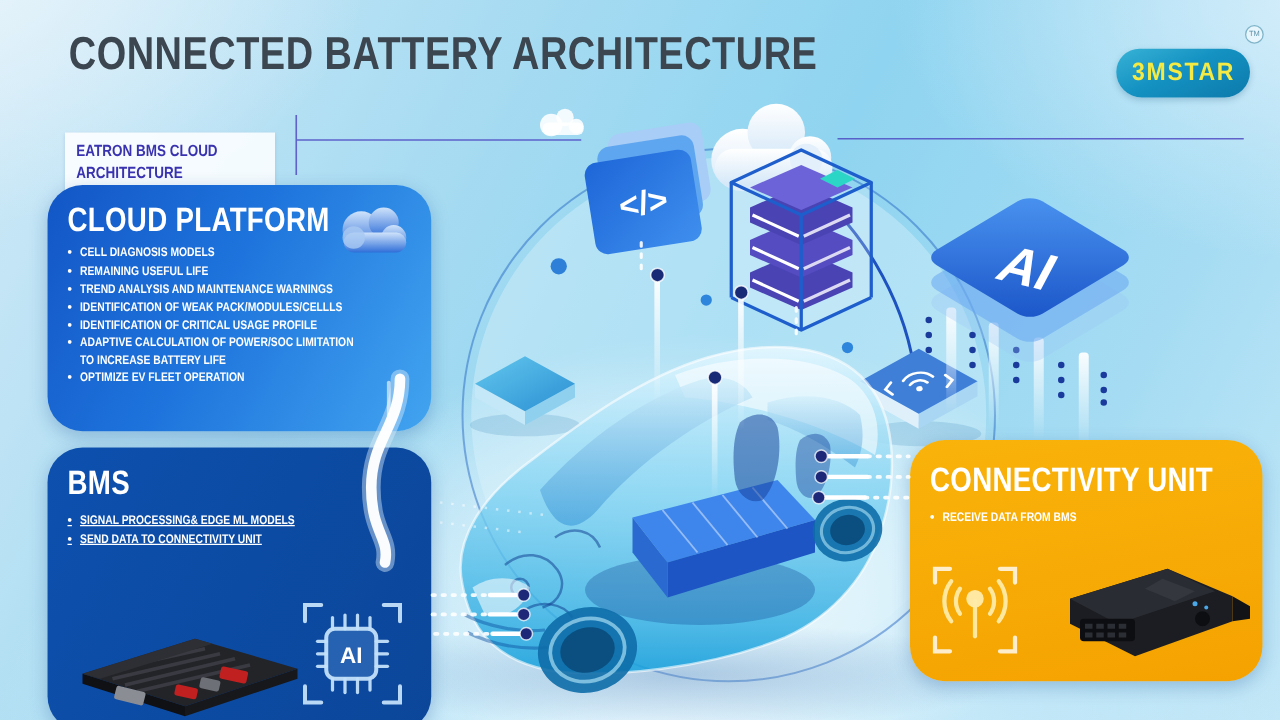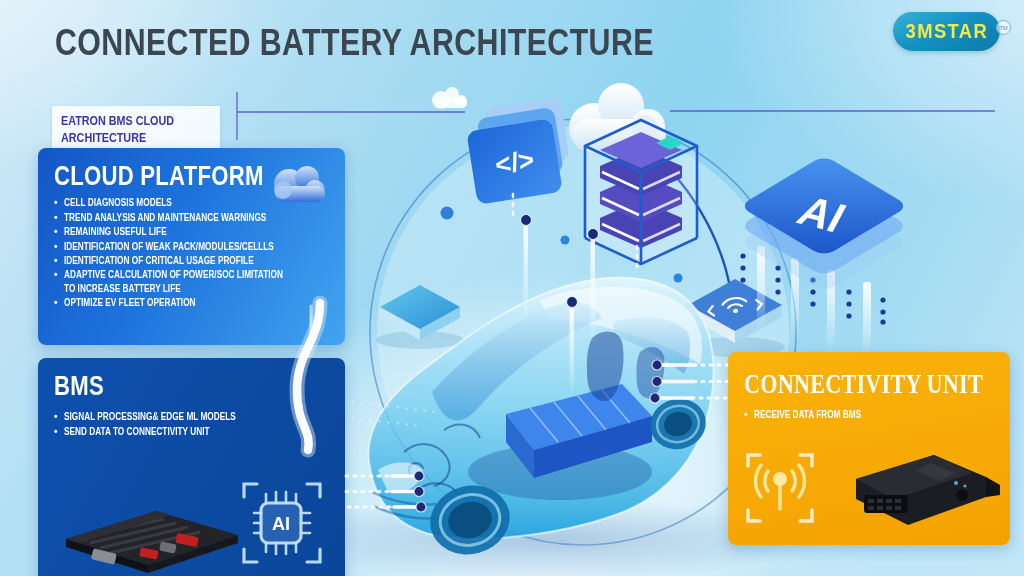--- a/index.html
+++ b/index.html
@@ -8,49 +8,49 @@
     background:
       radial-gradient(ellipse 420px 260px at 55% 78%, rgba(255,255,255,.9), rgba(255,255,255,0) 70%),
       radial-gradient(ellipse 700px 420px at 50% 105%, rgba(236,248,255,.85), rgba(236,248,255,0) 75%),
       radial-gradient(ellipse 500px 300px at -5% -5%, rgba(235,246,252,.9), rgba(235,246,252,0) 70%),
       radial-gradient(ellipse 520px 300px at 105% 0%, rgba(225,242,252,.85), rgba(225,242,252,0) 70%),
       linear-gradient(118deg,#cfe9f7 0%,#a9dcf2 30%,#8fd4f0 55%,#a5dcf3 80%,#c2e7f7 100%);}
   .abs{position:absolute;}
   .cx{display:inline-block;transform:scaleX(.82);transform-origin:0 50%;white-space:nowrap;}
   #title{left:55px;top:22px;font-size:37px;font-weight:bold;color:#3c4650;letter-spacing:.5px;}
   
-  #logo{left:893px;top:12px;width:107px;height:39px;border-radius:20px 20px 22px 22px;
+  #logo{left:893px;top:39px;width:107px;height:39px;border-radius:20px 20px 22px 22px;
     background:linear-gradient(155deg,#38b2d6 0%,#1492c2 45%,#0c7aab 100%);
     display:flex;align-items:center;justify-content:center;box-shadow:0 2px 5px rgba(20,80,120,.25);}
   #logo .txt{color:#f4ea43;font-weight:bold;font-size:20px;letter-spacing:1.5px;transform:scaleX(.92);}
   #logo-tm{left:996px;top:20px;width:13px;height:13px;border:1px solid #7fb4c9;border-radius:50%;
     color:#5d93ab;font-size:6px;display:flex;align-items:center;justify-content:center;background:rgba(255,255,255,.55);}
   
   #eatron{left:52px;top:106px;width:150px;padding:7px 9px;background:rgba(255,255,255,.85);
     color:#3a33b0;font-weight:bold;font-size:13px;line-height:1.3;box-shadow:0 1px 3px rgba(60,90,150,.18);}
   #eatron .li-t{display:block;width:120%;transform:scaleX(.83);transform-origin:0 0;}
   
-  .panel{border-radius:8px;color:#fff;box-shadow:0 4px 14px rgba(30,80,150,.28);}
+  .panel{border-radius:28px;color:#fff;box-shadow:0 4px 14px rgba(30,80,150,.28);}
   #box-cloud{left:38px;top:148px;width:307px;height:197px;
     background:linear-gradient(118deg,#1356c6 0%,#1e74dc 45%,#42a4f0 100%);}
   #box-bms{left:38px;top:358px;width:307px;height:227px;
     background:linear-gradient(118deg,#0d50ae 0%,#0b4699 100%);}
   #box-conn{left:728px;top:352px;width:282px;height:193px;color:#fff;
     background:linear-gradient(170deg,#f9b30a 0%,#f5a201 100%);}
   .panel h2{margin:14px 0 6px 16px;font-size:27px;line-height:1.05;letter-spacing:.3px;}
   .panel ul{margin:2px 0 0 16px;padding:0;list-style:none;}
   .panel li{display:flex;font-size:10px;font-weight:bold;line-height:1.34;margin:1px 0;}
   .panel li .dot{flex:0 0 10px;}
   .panel li .dot::before{content:"•";}
   .panel li .li-t{display:block;width:121%;transform:scaleX(.826);transform-origin:0 0;}
   #box-cloud ul{width:280px;}
   #box-bms ul,#box-conn ul{width:255px;}
-  #box-conn h2{margin-top:18px;font-family:Liberation Serif, serif;}
+  #box-conn h2{margin-top:18px;}
   #box-conn ul{margin-top:10px;}
-  #box-bms ul{margin-top:10px;}
+  #box-bms ul{margin-top:10px;text-decoration:underline;}
   svg text{font-family:"Liberation Sans",sans-serif;}
   .icon-abs{position:absolute;pointer-events:none;}
 </style>
 </head>
 <body>
 
 <div id="stage">
 
   <svg class="abs" style="left:0;top:0;" width="1024" height="576" viewBox="0 0 1024 576">
     <defs>
@@ -304,25 +304,25 @@
       <rect x="12" y="26" width="50" height="16" rx="8" fill="url(#gCB)"></rect>
       <circle cx="20" cy="30" r="9" fill="#a9c9f2" opacity=".8"></circle>
     </svg>
     <ul>
       <li>
           <span class="dot"></span>
           <span class="li-t">CELL DIAGNOSIS MODELS</span>
         </li>
       <li>
           <span class="dot"></span>
+          <span class="li-t">REMAINING USEFUL LIFE</span>
+        </li>
+      <li>
+          <span class="dot"></span>
           <span class="li-t">TREND ANALYSIS AND MAINTENANCE WARNINGS</span>
-        </li>
-      <li>
-          <span class="dot"></span>
-          <span class="li-t">REMAINING USEFUL LIFE</span>
         </li>
       <li>
           <span class="dot"></span>
           <span class="li-t">IDENTIFICATION OF WEAK PACK/MODULES/CELLLS</span>
         </li>
       <li>
           <span class="dot"></span>
           <span class="li-t">IDENTIFICATION OF CRITICAL USAGE PROFILE</span>
         </li>
       <li>

